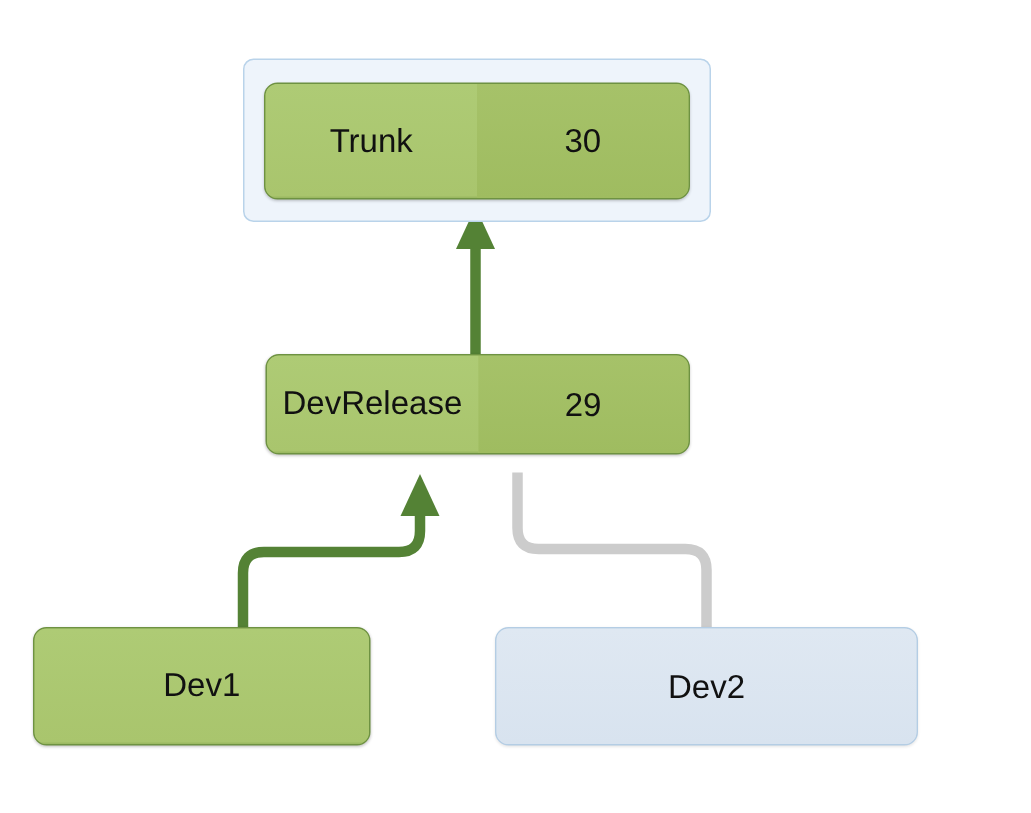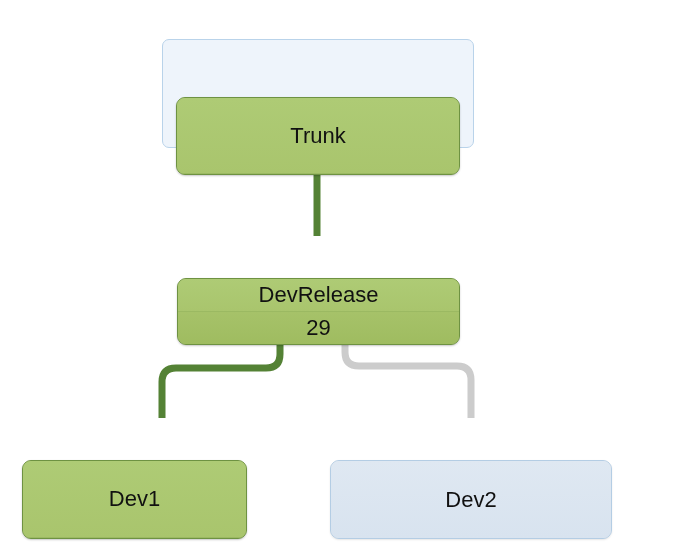--- a/index.html
+++ b/index.html
@@ -36,22 +36,21 @@
     border-radius: 7px;
   }
 
   
   .node {
     position: absolute;
     box-sizing: border-box;
     border-radius: 9px;
     overflow: hidden;
     display: flex;
-    flex-direction: column;
-    margin-top: 42px;
+    flex-direction: row;
   }
   .node .row {
     flex: 1 1 50%;
     display: flex;
     align-items: center;
     justify-content: center;
     font-size: 22px;
     line-height: 1;
     color: #111111;
     white-space: nowrap;
@@ -110,20 +109,21 @@
 
     <g>
       <path d="M 345 315 L 345 352 Q 345 366 359 366 L 457 366 Q 471 366 471 380 L 471 418" stroke="#cccccc" stroke-width="7" fill="none" stroke-linecap="butt" stroke-linejoin="round"></path>
     </g>
   </svg>
 
   <div id="group-trunk" class="group-box"></div>
 
   <div id="node-trunk" class="node green">
     <div class="row top">Trunk</div>
+    <div class="row bottom">30</div>
   </div>
 
   <div id="node-devrel" class="node green">
     <div class="row top">DevRelease</div>
     <div class="row bottom">29</div>
   </div>
 
   <div id="node-dev1" class="node green">
     <div class="row top">Dev1</div>
   </div>

